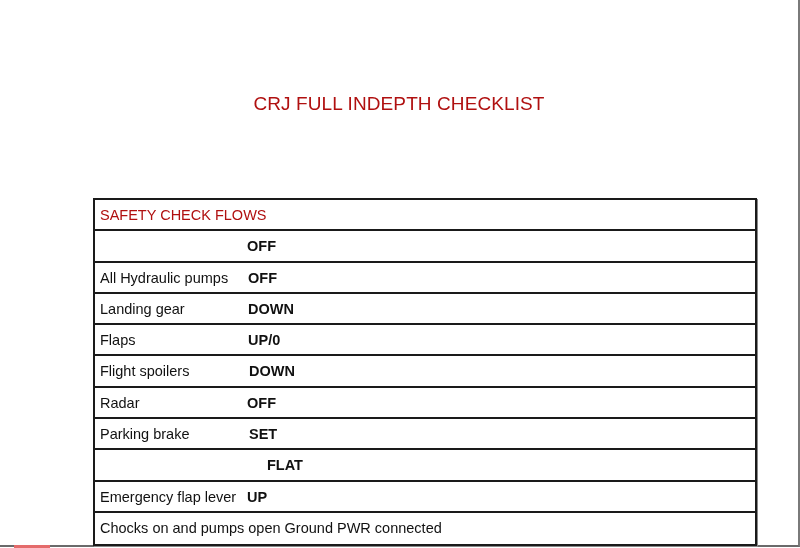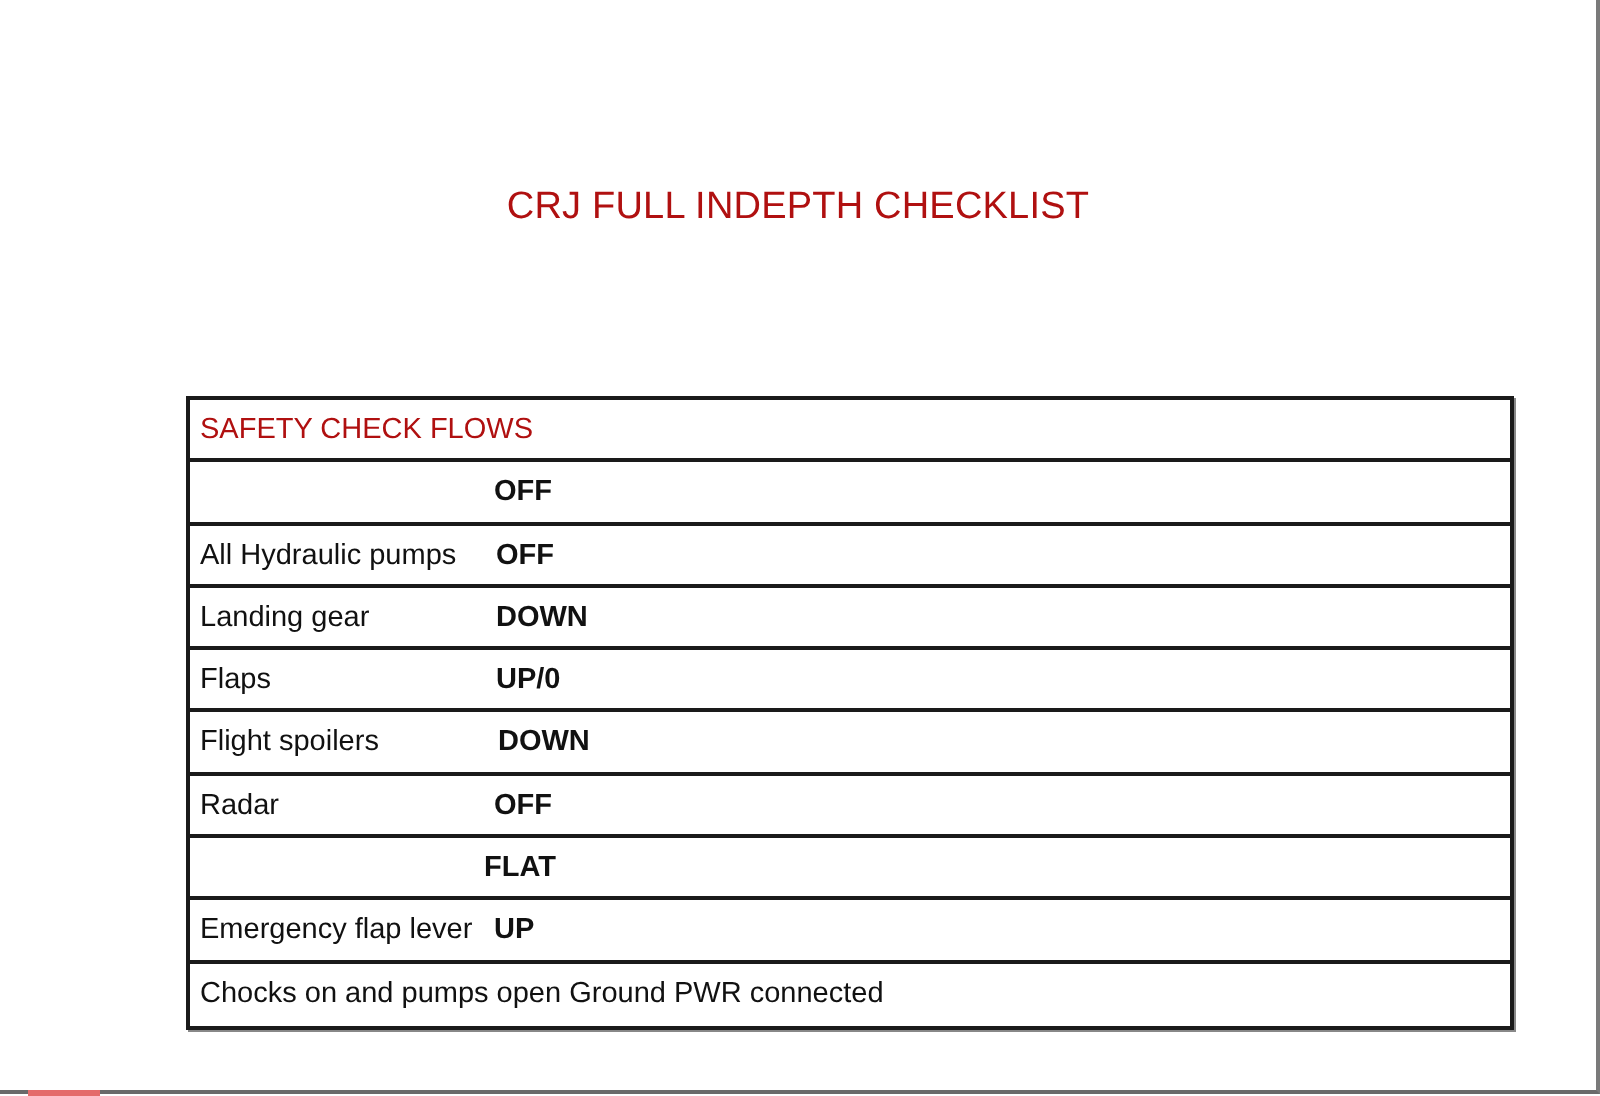--- a/index.html
+++ b/index.html
@@ -102,21 +102,25 @@
     </div>
     <div class="row">
       <span class="label">Flight spoilers</span>
       <span class="value" style="left:154px">DOWN</span>
     </div>
     <div class="row">
       <span class="label">Radar</span>
       <span class="value" style="left:152px">OFF</span>
     </div>
     <div class="row">
-      <span class="value" style="left:147px">FLAT</span>
+      <span class="label">Parking brake</span>
+      <span class="value" style="left:154px">SET</span>
+    </div>
+    <div class="row">
+      <span class="value" style="left:172px">FLAT</span>
     </div>
     <div class="row">
       <span class="label">Emergency flap lever</span>
       <span class="value" style="left:152px">UP</span>
     </div>
     <div class="row">
       <span class="label">Chocks on and pumps open Ground PWR connected</span>
     </div>
   </div>
 </div>

